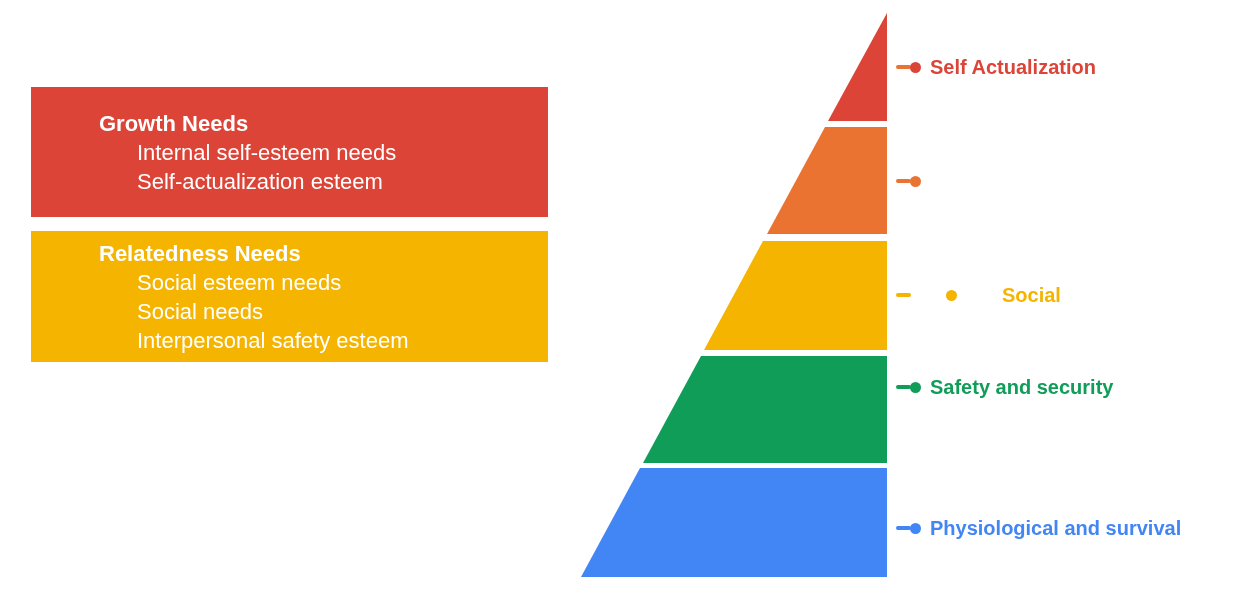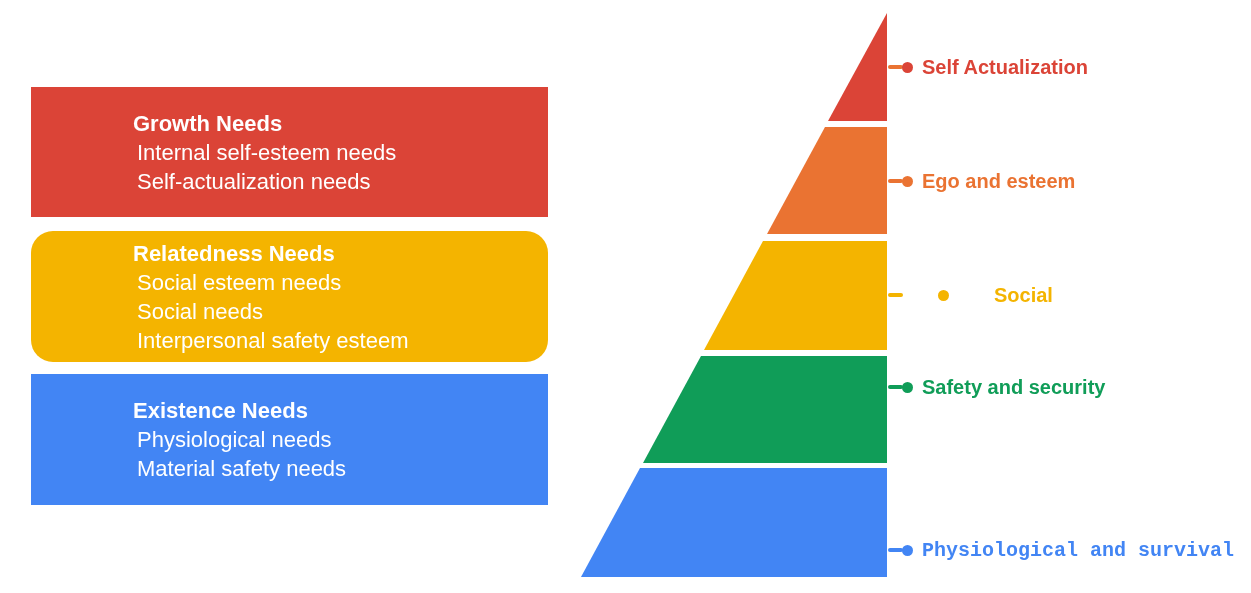--- a/index.html
+++ b/index.html
@@ -21,21 +21,21 @@
     flex-direction: column;
     justify-content: center;
     box-sizing: border-box;
     color: #ffffff;
   }
   .block-red    { top: 87px;  height: 130px; }
   .block-yellow { top: 231px; height: 131px; }
   .block-blue   { top: 374px; height: 131px; }
   .block h2 {
     margin: 0;
-    padding-left: 102px;
+    padding-left: 68px;
     font-size: 22px;
     line-height: 29px;
     font-weight: bold;
   }
   .block ul {
     margin: 0;
     padding: 0;
     list-style: none;
   }
   .block li {
@@ -54,26 +54,27 @@
     height: 593px;
   }
 
   
   .level-row {
     position: absolute;
     left: 888px;
     height: 30px;
     display: flex;
     align-items: center;
+    padding-left: 8px;
   }
   .row-1 { top: 52px; }
   .row-2 { top: 166px; }
   .row-3 { top: 280px; gap: 36px; }
   .row-4 { top: 372px; }
-  .row-5 { top: 535px; font-family: Liberation Mono, monospace; }
+  .row-5 { top: 513px; }
   .connector-line {
     width: 15px;
     height: 4px;
     border-radius: 2px;
     flex: 0 0 auto;
   }
   .connector-dot {
     width: 11px;
     height: 11px;
     border-radius: 50%;
@@ -89,59 +90,51 @@
 </style>
 </head>
 <body>
 
 <div class="canvas">
 
   <section class="block block-red" style="background-color: rgb(219, 68, 55);">
     <h2>Growth Needs</h2>
     <ul>
       <li>Internal self-esteem needs</li>
-      <li>Self-actualization needs</li>
+      <li>Self-actualization esteem</li>
     </ul>
   </section>
 
-  <section class="block block-yellow" style="background-color: rgb(244, 180, 0); border-radius: 22px;">
+  <section class="block block-yellow" style="background-color: rgb(244, 180, 0);">
     <h2>Relatedness Needs</h2>
     <ul>
       <li>Social esteem needs</li>
       <li>Social needs</li>
       <li>Interpersonal safety esteem</li>
     </ul>
   </section>
 
-  <section class="block block-blue" style="background-color: rgb(66, 133, 244);">
-    <h2>Existence Needs</h2>
-    <ul>
-      <li>Physiological needs</li>
-      <li>Material safety needs</li>
-    </ul>
-  </section>
 
   <svg class="pyramid-svg" viewBox="0 0 1251 593" xmlns="http://www.w3.org/2000/svg" aria-hidden="true">
     <polygon points="887,13 887,121 828,121" fill="#DB4437"></polygon>
     <polygon points="825,127 887,127 887,234 767,234" fill="#EA7332"></polygon>
     <polygon points="763,241 887,241 887,350 704,350" fill="#F4B400"></polygon>
     <polygon points="701,356 887,356 887,463 643,463" fill="#109D58"></polygon>
     <polygon points="640,468 887,468 887,577 581,577" fill="#4285F4"></polygon>
   </svg>
 
   <div class="level-row row-1">
     <span class="connector-line" style="background-color: rgb(234, 115, 50);"></span>
     <span class="connector-dot" style="background-color: rgb(219, 68, 55);"></span>
     <span class="level-label" style="color: rgb(219, 68, 55);">Self Actualization</span>
   </div>
 
   <div class="level-row row-2">
     <span class="connector-line" style="background-color: rgb(234, 115, 50);"></span>
     <span class="connector-dot" style="background-color: rgb(234, 115, 50);"></span>
-    <span class="level-label" style="color: rgb(234, 115, 50);">Ego and esteem</span>
   </div>
 
   <div class="level-row row-3">
     <span class="connector-line" style="background-color: rgb(244, 180, 0);"></span>
     <span class="connector-dot" style="background-color: rgb(244, 180, 0);"></span>
     <span class="level-label" style="color: rgb(244, 180, 0);">Social</span>
   </div>
 
   <div class="level-row row-4">
     <span class="connector-line" style="background-color: rgb(16, 157, 88);"></span>

